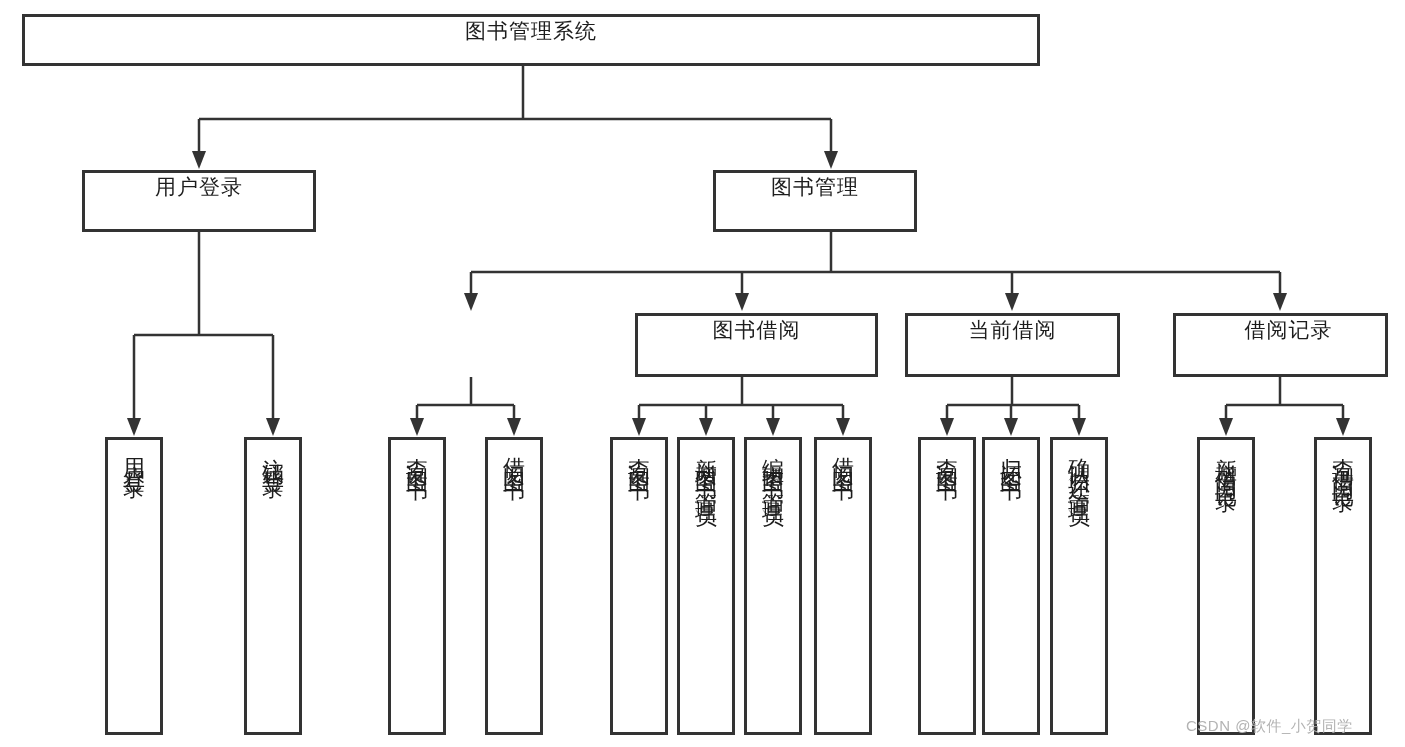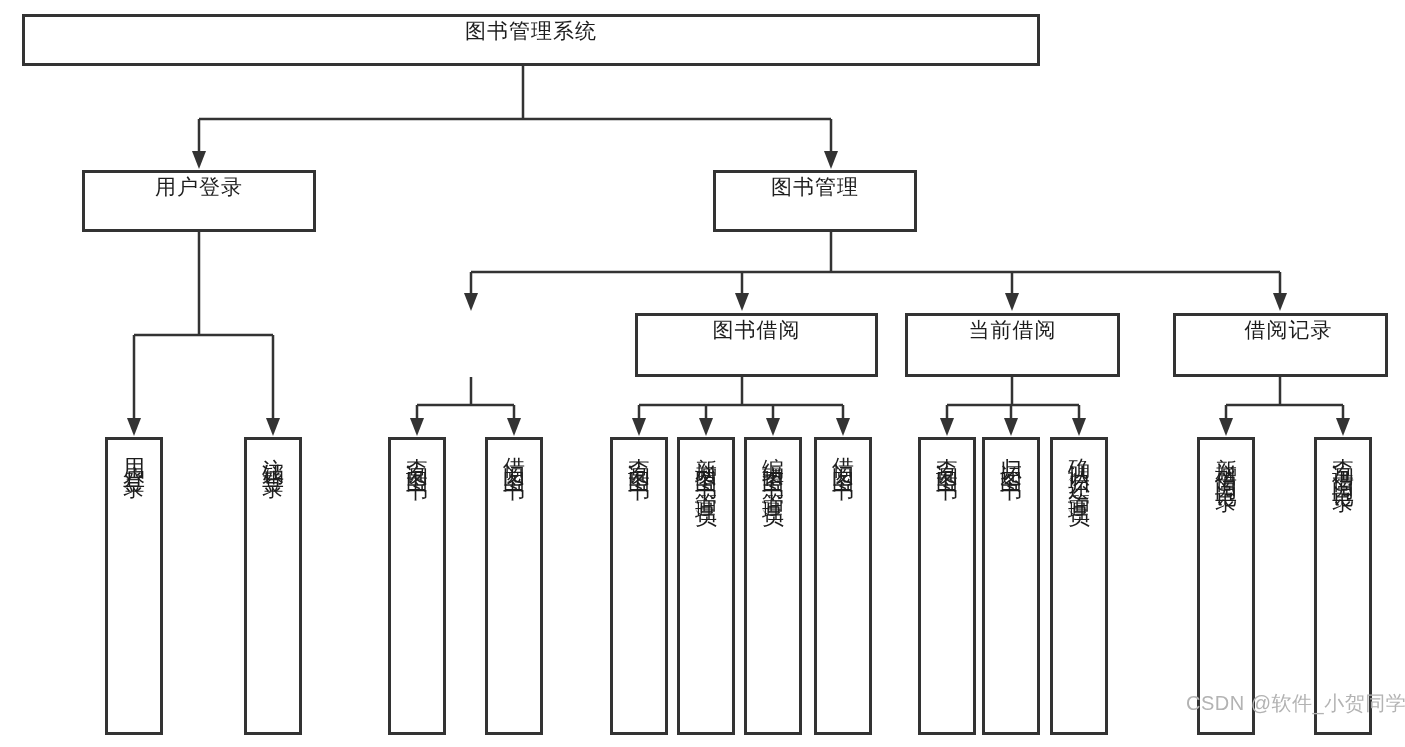--- a/index.html
+++ b/index.html
@@ -24,22 +24,22 @@
     writing-mode:vertical-rl;
     text-orientation:mixed;
     font-size:22px;
     letter-spacing:7px;
     line-height:1;
     color:#1d1d1d;
     white-space:nowrap;
   }
   .watermark{
     position:absolute;
-    left:1186px;top:690px;
-    font-size:20px;
+    left:1186px;top:717px;
+    font-size:15px;
     color:#b3b3b3;
     letter-spacing:0.5px;
     white-space:nowrap;
   }
 </style>
 </head>
 <body>
 
 <div class="canvas">
 

